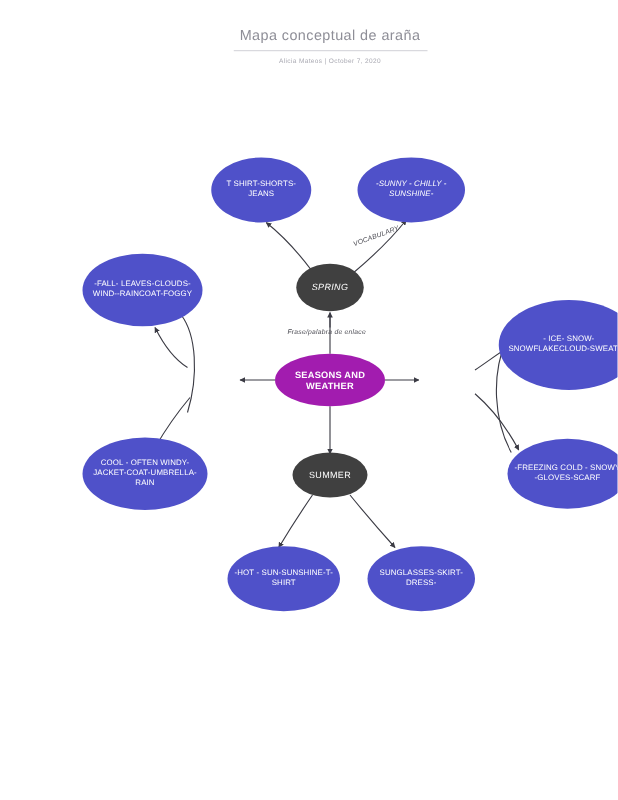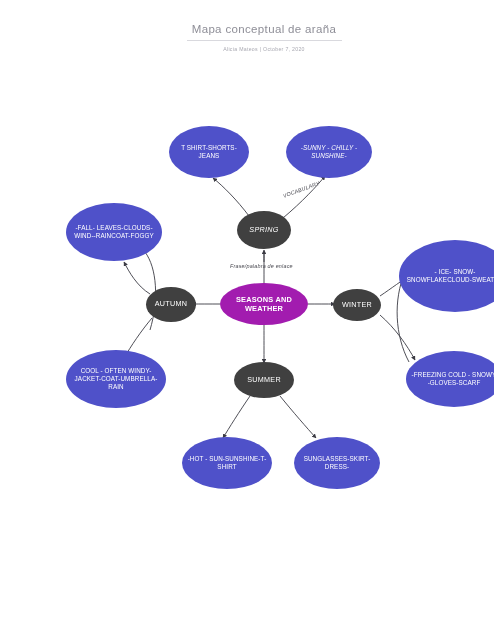--- a/index.html
+++ b/index.html
@@ -162,23 +162,21 @@
     </svg>
 
     <div class="edge-label" style="left:266px; top:193px; transform: rotate(-20deg); transform-origin: left center;">VOCABULARY</div>
 
     <div class="edge-label" style="left:213px; top:263px;">Frase/palabra de enlace</div>
 
     <div class="node node-center" style="left:203px; top:283px; width:88px; height:42px;">SEASONS AND WEATHER</div>
 
     <div class="node node-season italic" style="left:220px; top:211px; width:54px; height:38px;">SPRING</div>
 
-    <div class="node node-season" style="left:129px; top:287px; width:50px; height:35px;">AUTUMN</div>
 
-    <div class="node node-season" style="left:316px; top:289px; width:48px; height:32px;">WINTER</div>
 
     <div class="node node-season" style="left:217px; top:362px; width:60px; height:36px;">SUMMER</div>
 
     <div class="node node-leaf" style="left:152px; top:126px; width:80px; height:52px;">T SHIRT-SHORTS-JEANS</div>
 
     <div class="node node-leaf italic" style="left:269px; top:126px; width:86px; height:52px;">-SUNNY - CHILLY - SUNSHINE-</div>
 
     <div class="node node-leaf" style="left:49px; top:203px; width:96px; height:58px;">-FALL- LEAVES-CLOUDS- WIND--RAINCOAT-FOGGY</div>
 
     <div class="node node-leaf" style="left:49px; top:350px; width:100px; height:58px;">COOL - OFTEN WINDY-JACKET-COAT-UMBRELLA-RAIN</div>

